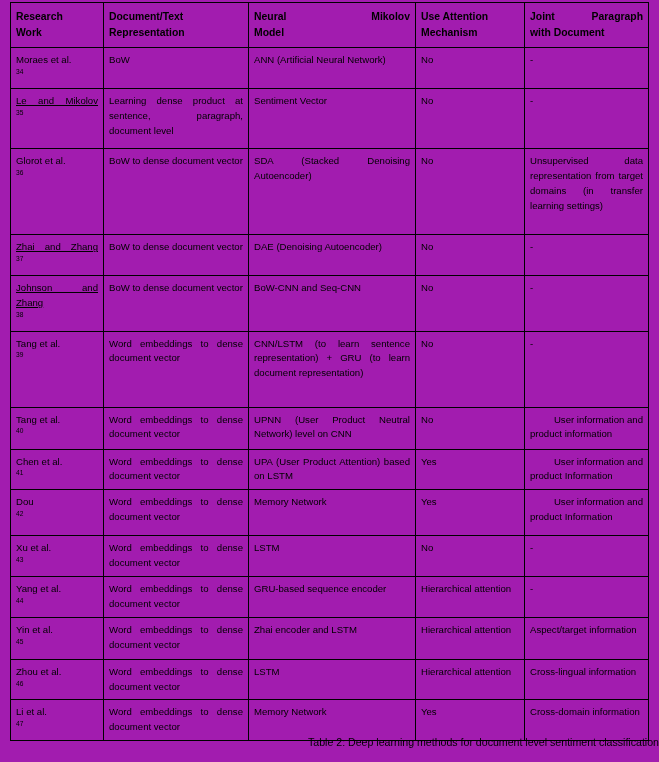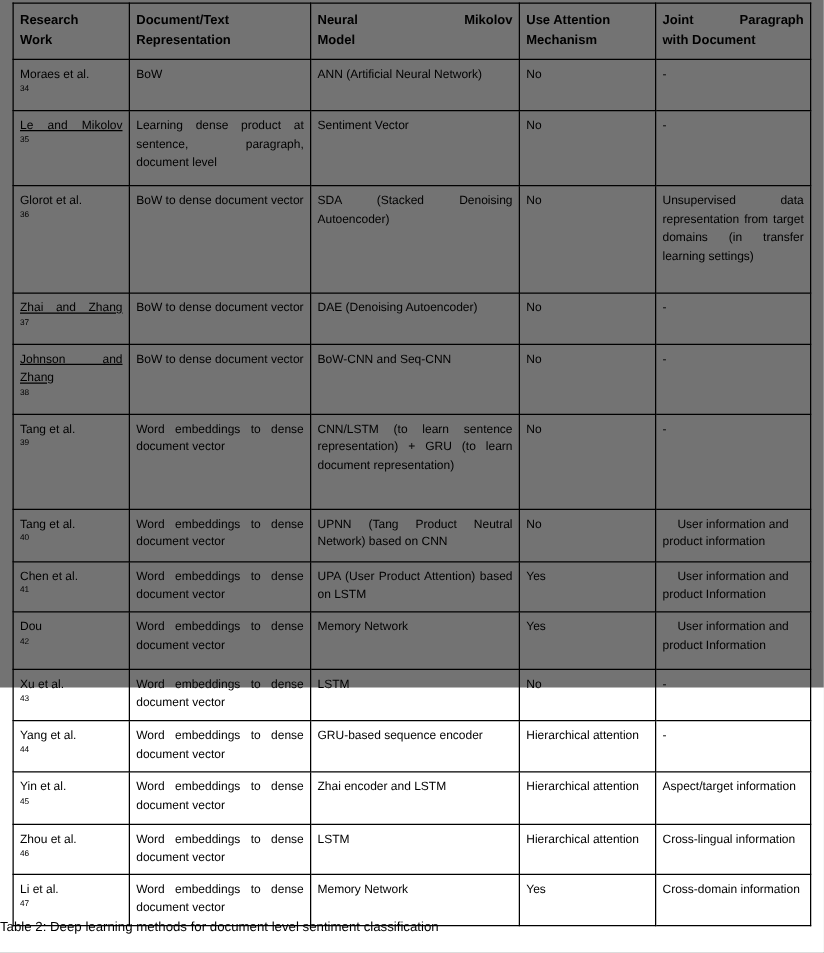--- a/index.html
+++ b/index.html
@@ -10,22 +10,22 @@
   body {
     width: 659px;
     height: 762px;
     font-family: "Liberation Sans", sans-serif;
     color: #000000;
     overflow: hidden;
   }
   .page {
     position: relative;
     width: 659px;
-    height: 550px;
-    background: #737373;
+    height: 762px;
+    background: #a21caf;
   }
   table.sr-table {
     position: absolute;
     left: 10px;
     top: 2px;
     width: 638px;
     border-collapse: collapse;
     table-layout: fixed;
     font-size: 9.6px;
     line-height: 1.55;
@@ -65,34 +65,34 @@
   }
   
   .j {
     display: block;
     text-align: justify;
   }
   .j.stretch {
     text-align-last: justify;
     text-decoration: underline;
   }
-  .left { text-align: center; text-align-last: left; }
+  .left { text-align: right; text-align-last: left; }
 
   sup {
     font-size: 6.6px;
     vertical-align: super;
     line-height: 0;
   }
 
   .caption {
     position: absolute;
     left: 0;
     top: 736px;
     width: 659px;
-    text-align: left;
+    text-align: right;
     font-size: 10.6px;
     font-family: "Liberation Sans", sans-serif;
     color: #000000;
   }
 </style>
 </head>
 <body>
 
 <div class="page">
 
@@ -225,21 +225,21 @@
             <span class="j left">-</span>
           </td>
       </tr>
 
       <tr style="height:42px">
         <td><span class="j left">Tang et al.</span><sup>40</sup></td>
         <td>
             <span class="j">Word embeddings to dense document vector</span>
           </td>
         <td>
-            <span class="j">UPNN (Tang Product Neutral Network) based on CNN</span>
+            <span class="j">UPNN (User Product Neutral Network) level on CNN</span>
           </td>
         <td>
             <span class="j left">No</span>
           </td>
         <td>
             <span class="j left">User information and product information</span>
           </td>
       </tr>
 
       <tr style="height:38px">

